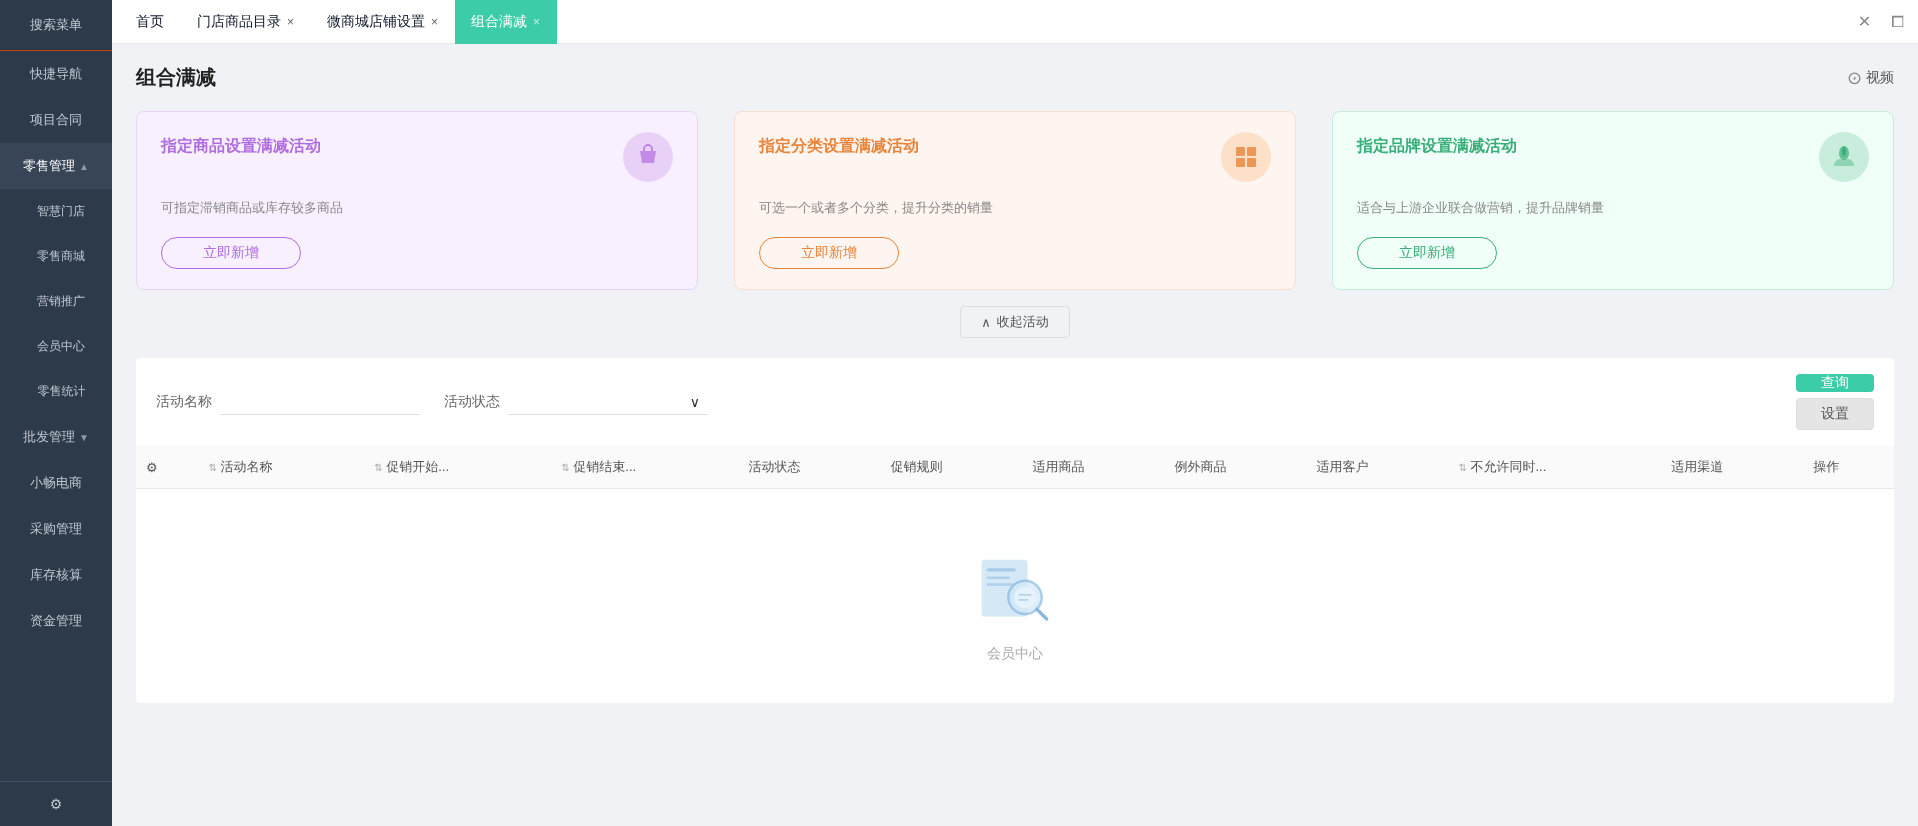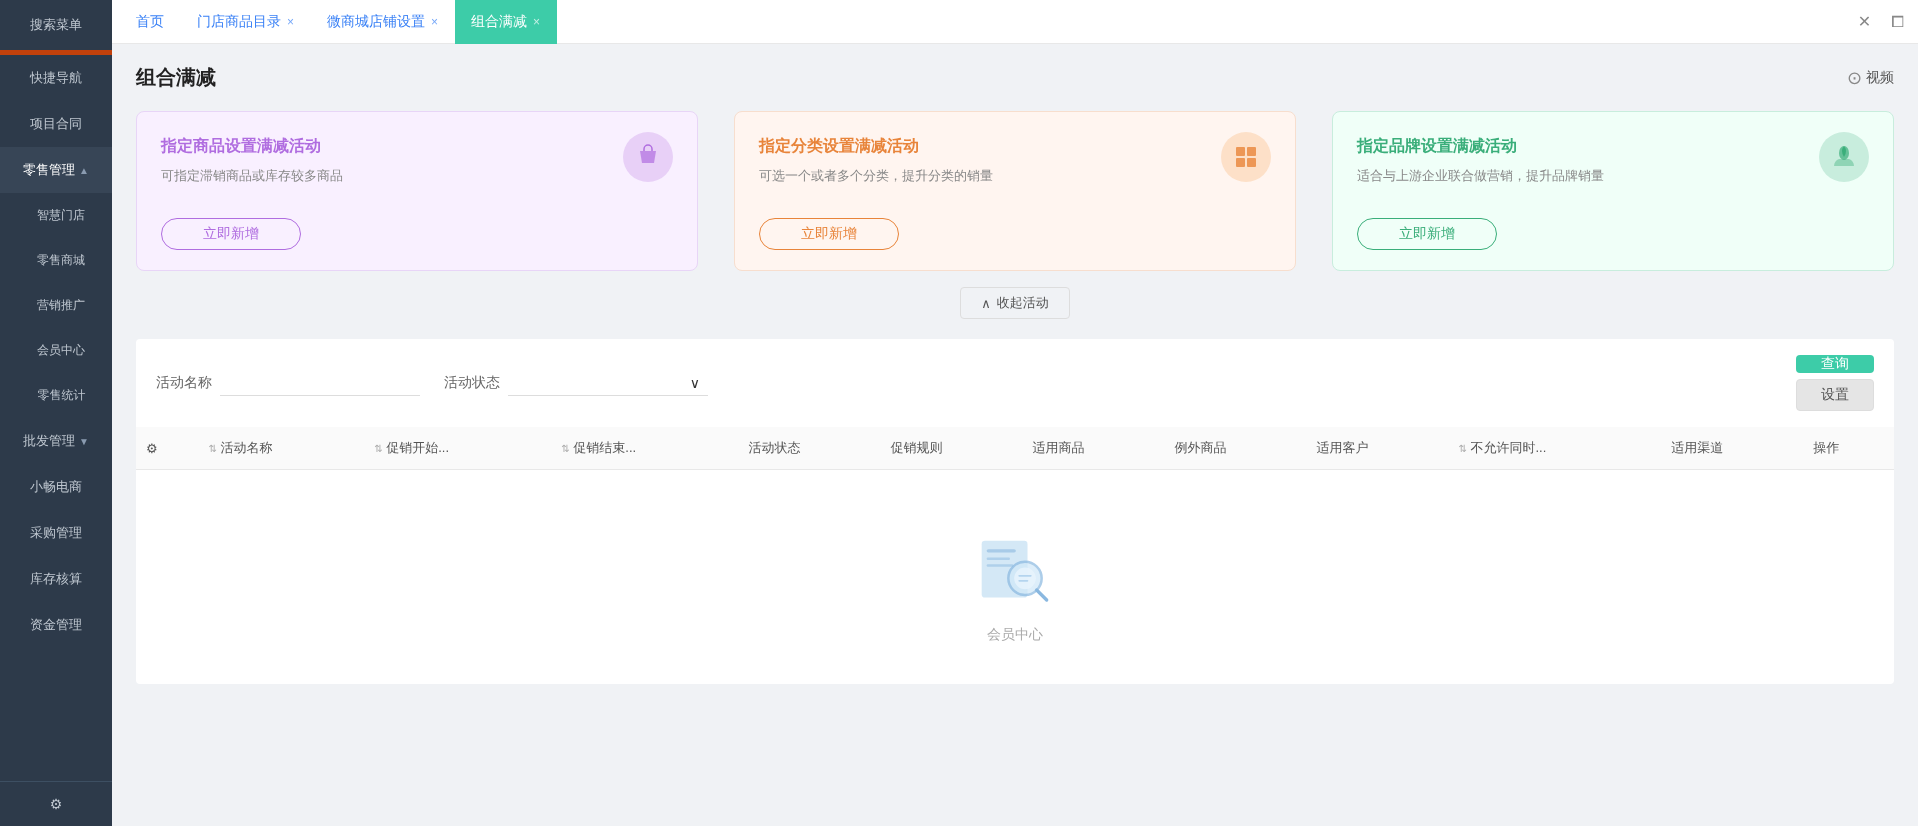--- a/index.html
+++ b/index.html
@@ -20,21 +20,21 @@
       padding: 14px 0;
       text-align: center;
       font-size: 13px;
       color: #bfc7d0;
       cursor: pointer;
       position: relative;
     }
     .sidebar-item.active { background: #374556; color: #fff; }
     .sidebar-item.has-arrow { display: flex; align-items: center; justify-content: center; gap: 4px; }
     .sidebar-arrow { font-size: 10px; color: #8a9bb0; }
-    .sidebar-search { font-size: 13px; padding: 16px 0; text-align: center; color: #bfc7d0; cursor: pointer; border-bottom: 5px solid #c2410c; }
+    .sidebar-search { font-size: 13px; padding: 16px 0; text-align: center; color: #bfc7d0; cursor: pointer; border-bottom: 1px solid #c2410c; }
     .sidebar-bottom { margin-top: auto; }
     .sidebar-gear { padding: 14px 0; text-align: center; color: #bfc7d0; cursor: pointer; border-top: 1px solid #3d4f62; }
 
     
     .main {
       flex: 1;
       display: flex;
       flex-direction: column;
       height: 100%;
       overflow: hidden;
@@ -51,21 +51,21 @@
       padding: 0 8px;
       flex-shrink: 0;
       position: relative;
     }
     .tab {
       display: flex;
       align-items: center;
       padding: 0 16px;
       height: 44px;
       font-size: 14px;
-      color: #3b82f6;
+      color: #0f172a;
       cursor: pointer;
       border-right: 1px solid transparent;
       white-space: nowrap;
       gap: 6px;
     }
     .tab.active {
       background: #3dcca8;
       color: #fff;
       border-radius: 0;
     }
@@ -123,21 +123,21 @@
       display: flex;
       flex-direction: column;
     }
     .card-purple { background: #f9f0ff; border: 1px solid #e8d5f7; }
     .card-orange { background: #fff5f0; border: 1px solid #f7dece; }
     .card-green { background: #f0fff8; border: 1px solid #c8eddd; }
     .card-title { font-size: 16px; font-weight: bold; margin-bottom: 10px; }
     .card-purple .card-title { color: #b06de0; }
     .card-orange .card-title { color: #e8843a; }
     .card-green .card-title { color: #3aae7a; }
-    .card-desc { font-size: 13px; color: #888; margin-bottom: 20px; flex: 1; }
+    .card-desc { font-size: 13px; color: #888; margin-bottom: 20px; flex: 1; margin-top: 32px; }
     .card-icon {
       position: absolute;
       top: 20px;
       right: 24px;
       width: 50px;
       height: 50px;
       border-radius: 50%;
       display: flex;
       align-items: center;
       justify-content: center;

